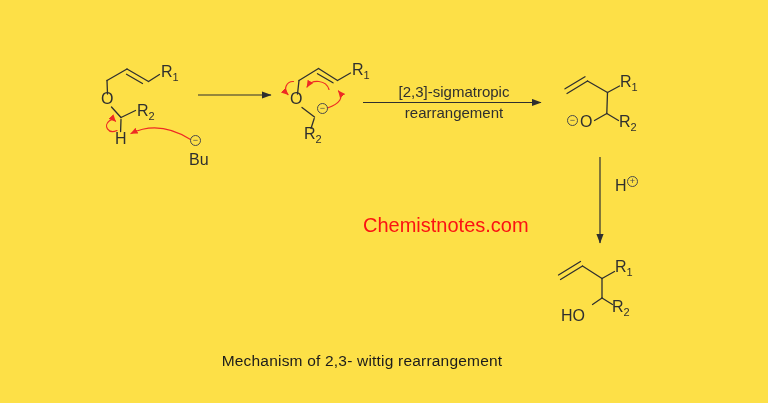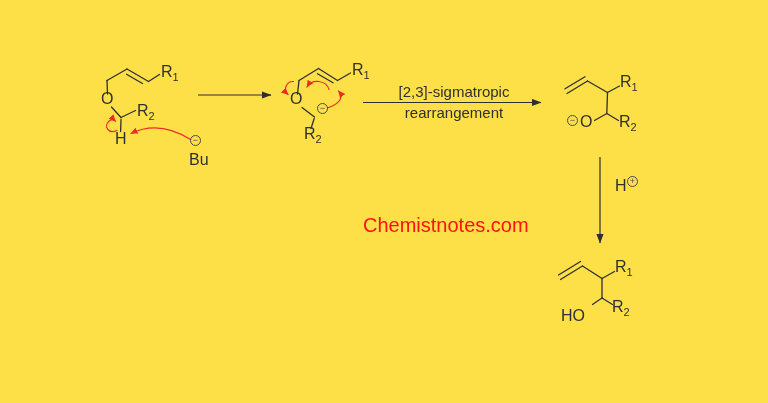--- a/index.html
+++ b/index.html
@@ -120,14 +120,15 @@
   <span class="atom" style="left:619px;top:114px"><span>R</span><sub>2</sub></span>
 
   <span class="atom" style="left:615px;top:178px">H</span>
   <span class="charge" style="left:627px;top:176px">+</span>
 
   <span class="atom" style="left:615px;top:259px"><span>R</span><sub>1</sub></span>
   <span class="atom" style="left:561px;top:308px">HO</span>
   <span class="atom" style="left:612px;top:299px"><span>R</span><sub>2</sub></span>
 
   <div id="watermark">Chemistnotes.com</div>
+  <div id="caption">Mechanism of 2,3- wittig rearrangement</div>
 
 </div>
 
 </body></html>

